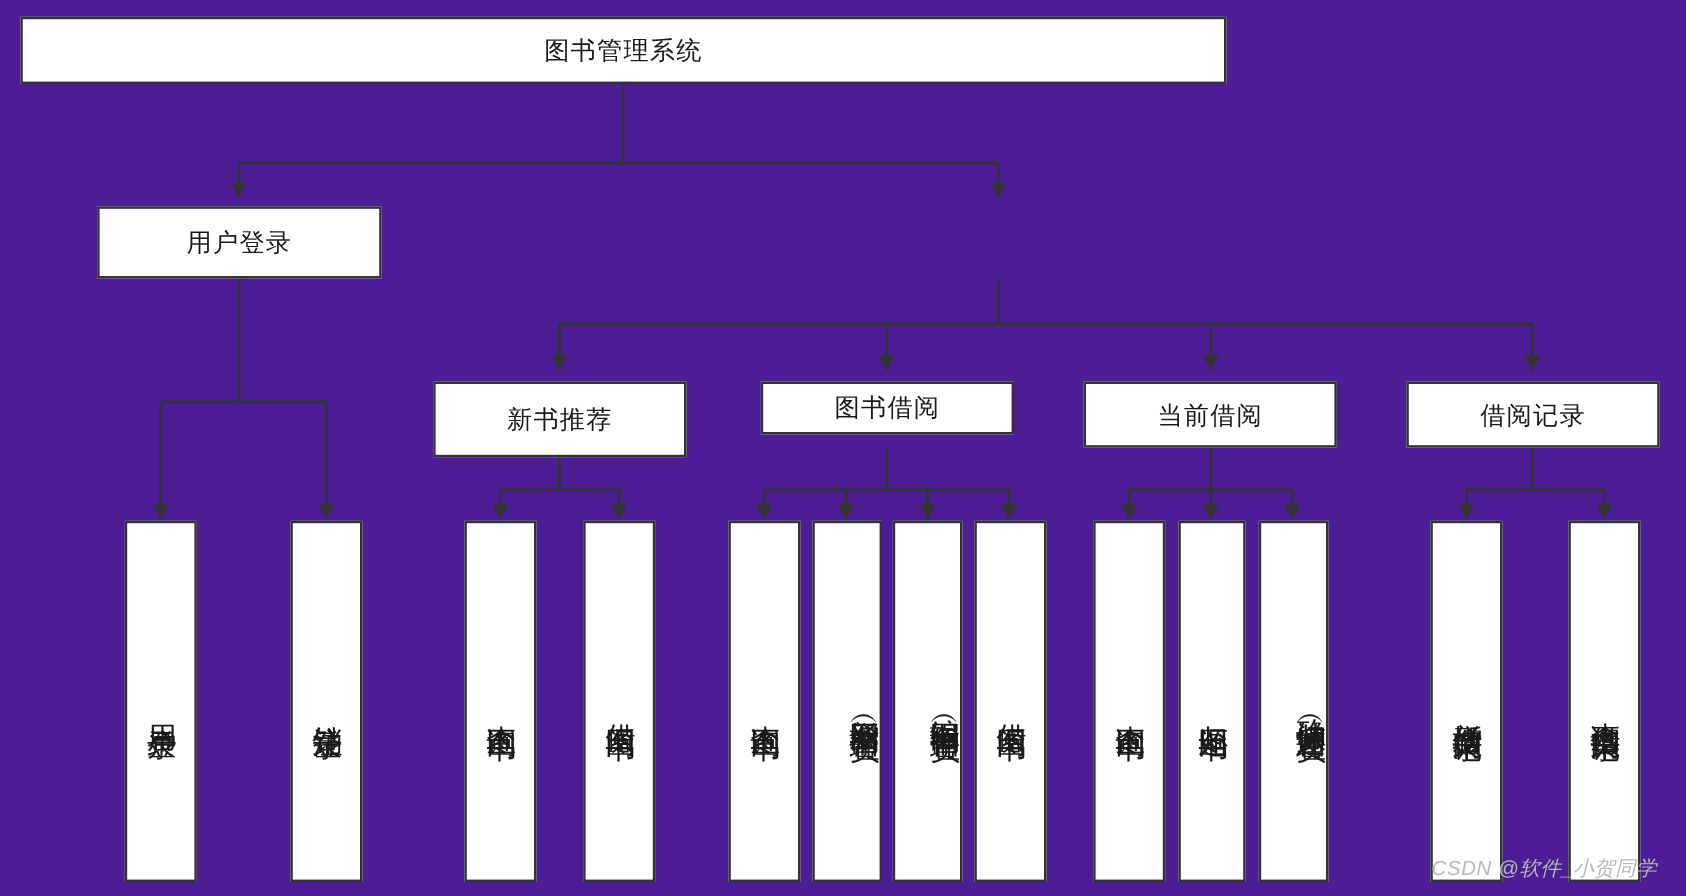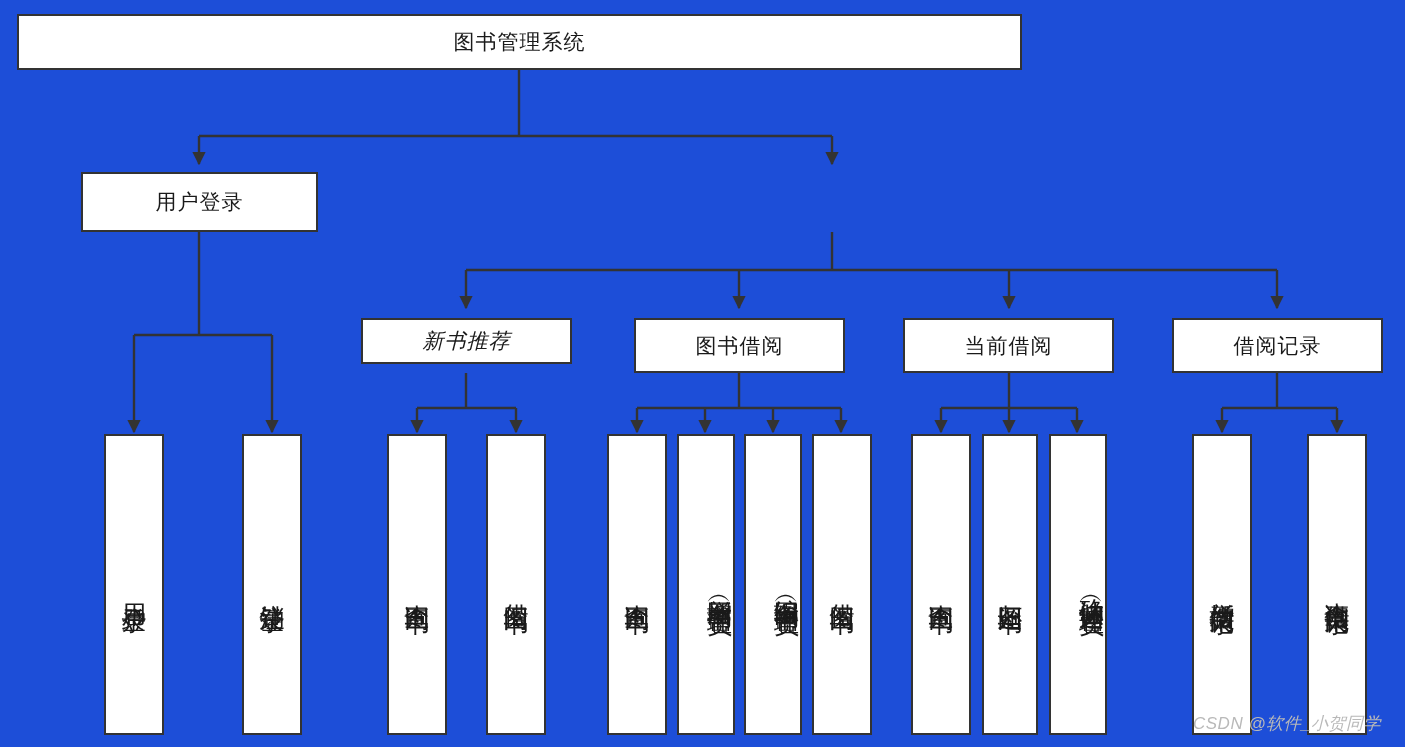--- a/index.html
+++ b/index.html
@@ -8,21 +8,21 @@
     padding: 0;
     background: #ffffff;
   }
   body {
     font-family: "Liberation Sans", "DejaVu Sans", sans-serif;
   }
   #diagram {
     position: relative;
     width: 1405px;
     height: 747px;
-    background: #1d4ed8;
+    background: #4c1d95;
     overflow: hidden;
   }
   #edges {
     position: absolute;
     left: 0;
     top: 0;
     width: 1405px;
     height: 747px;
     pointer-events: none;
   }
@@ -120,22 +120,22 @@
       <path d="M 1222 408 L 1337 408"></path>
       <path d="M 1222 408 L 1222 432" marker-end="url(#arrow)"></path>
       <path d="M 1337 408 L 1337 432" marker-end="url(#arrow)"></path>
     </g>
   </svg>
 
   <div class="node node-h" style="left:17px; top:14px; width:1005px; height:56px;">图书管理系统</div>
 
   <div class="node node-h" style="left:81px; top:172px; width:237px; height:60px;">用户登录</div>
 
-  <div class="node node-h" style="left:361px; top:318px; width:211px; height:46px;font-style:italic;">新书推荐</div>
-  <div class="node node-h" style="left:634px; top:318px; width:211px; height:55px;">图书借阅</div>
+  <div class="node node-h" style="left:361px; top:318px; width:211px; height:63px;">新书推荐</div>
+  <div class="node node-h" style="left:634px; top:318px; width:211px; height:44px;">图书借阅</div>
   <div class="node node-h" style="left:903px; top:318px; width:211px; height:55px;">当前借阅</div>
   <div class="node node-h" style="left:1172px; top:318px; width:211px; height:55px;">借阅记录</div>
 
   <div class="node node-v tall" style="left:104px; top:434px; width:60px; height:301px;">用户登录</div>
   <div class="node node-v tall" style="left:242px; top:434px; width:60px; height:301px;">注销登录</div>
 
   <div class="node node-v tall" style="left:387px; top:434px; width:60px; height:301px;">查询图书</div>
   <div class="node node-v tall" style="left:486px; top:434px; width:60px; height:301px;">借阅图书</div>
 
   <div class="node node-v tall" style="left:607px; top:434px; width:60px; height:301px;">查询图书</div>

